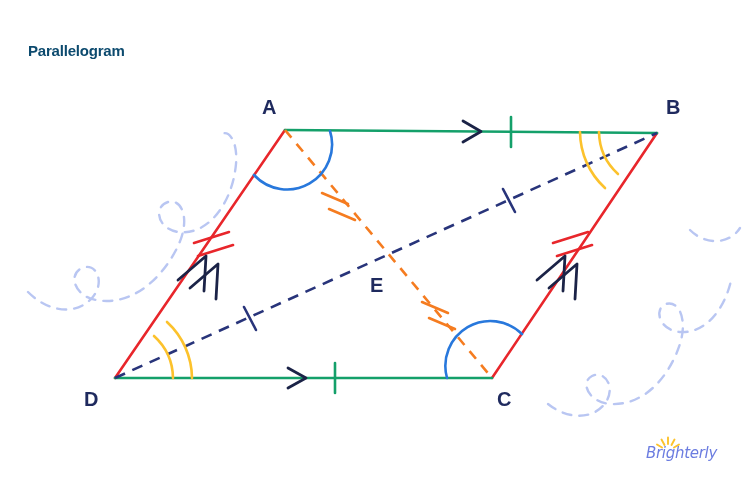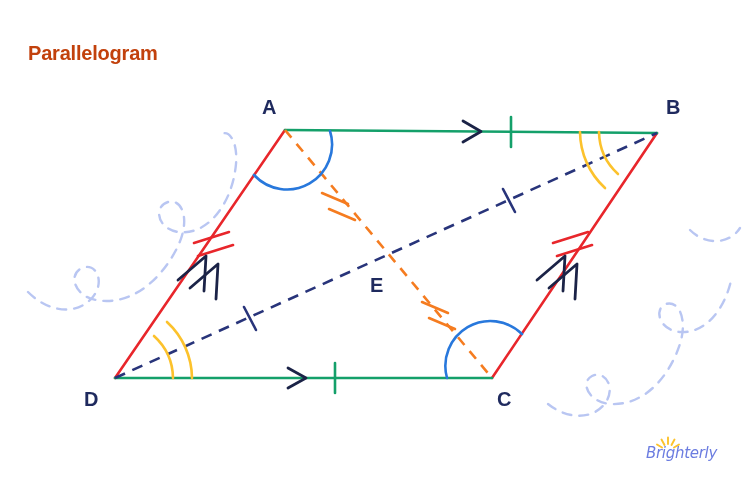--- a/index.html
+++ b/index.html
@@ -28,23 +28,23 @@
     top: 0;
     width: 744px;
     height: 496px;
     display: block;
   }
   .title-text {
     position: absolute;
     left: 28px;
     top: 42px;
     font-family: "Liberation Sans", sans-serif;
-    font-size: 20px;
+    font-size: 15px;
     font-weight: bold;
-    color: #c2410c;
+    color: #0c4a6e;
     letter-spacing: -0.2px;
     white-space: nowrap;
   }
   .vlabel {
     position: absolute;
     font-family: "Liberation Sans", sans-serif;
     font-size: 20px;
     font-weight: bold;
     color: #1f2a5e;
     white-space: nowrap;

